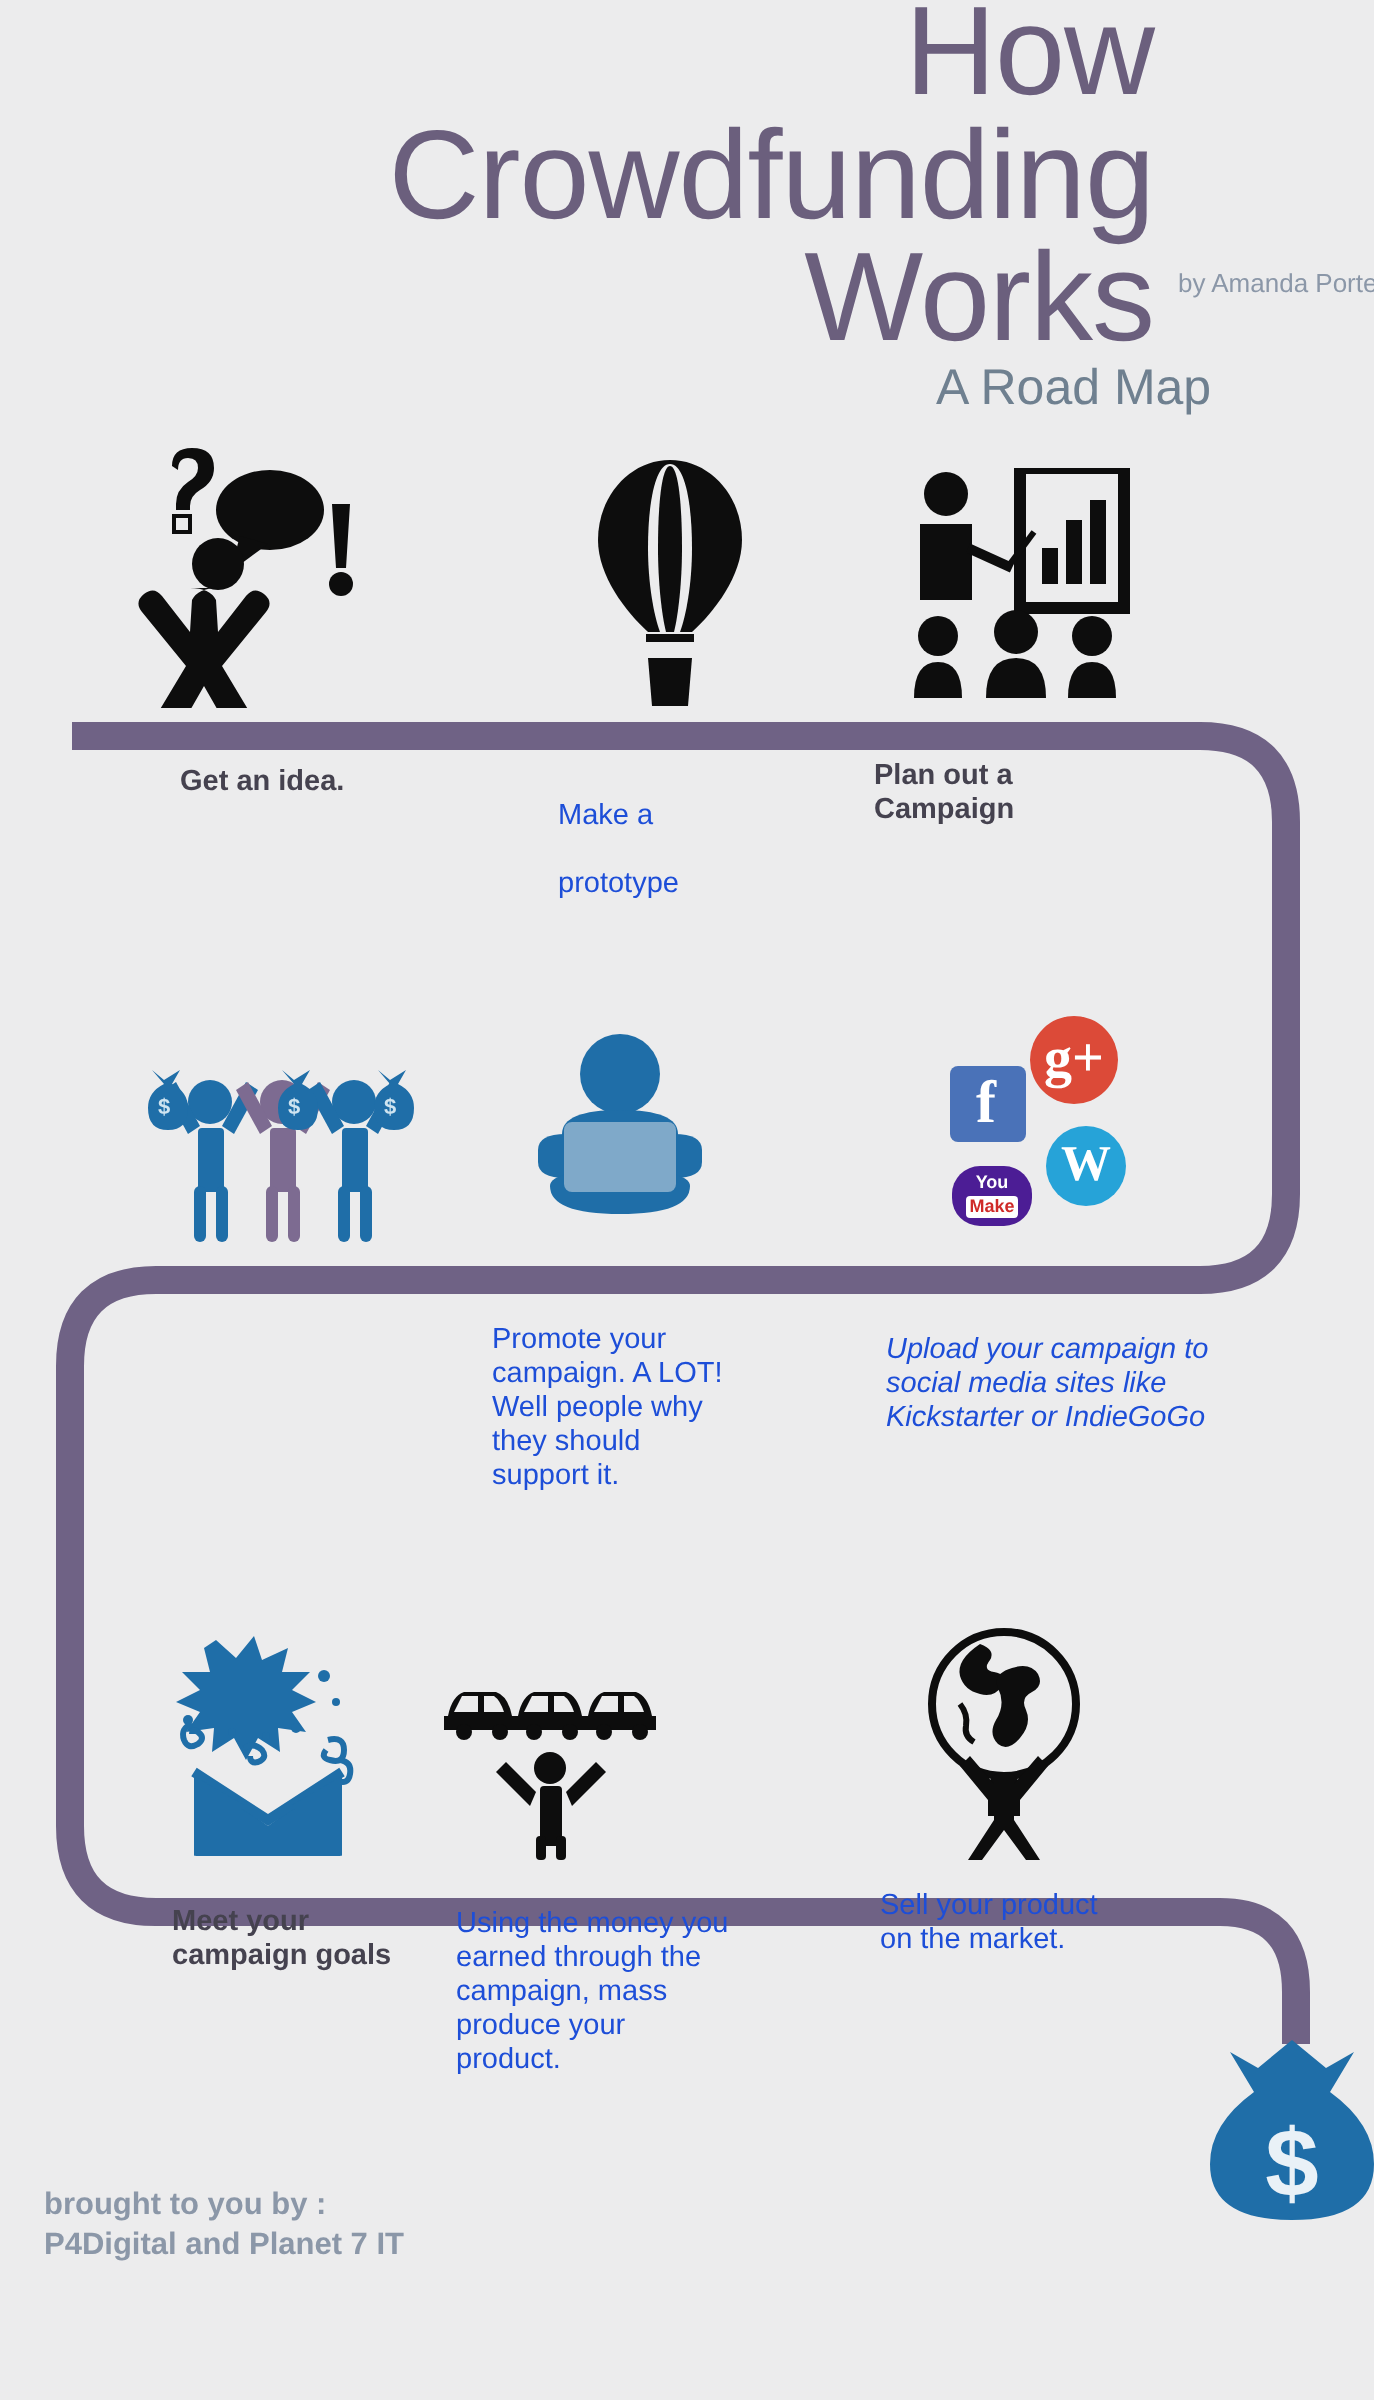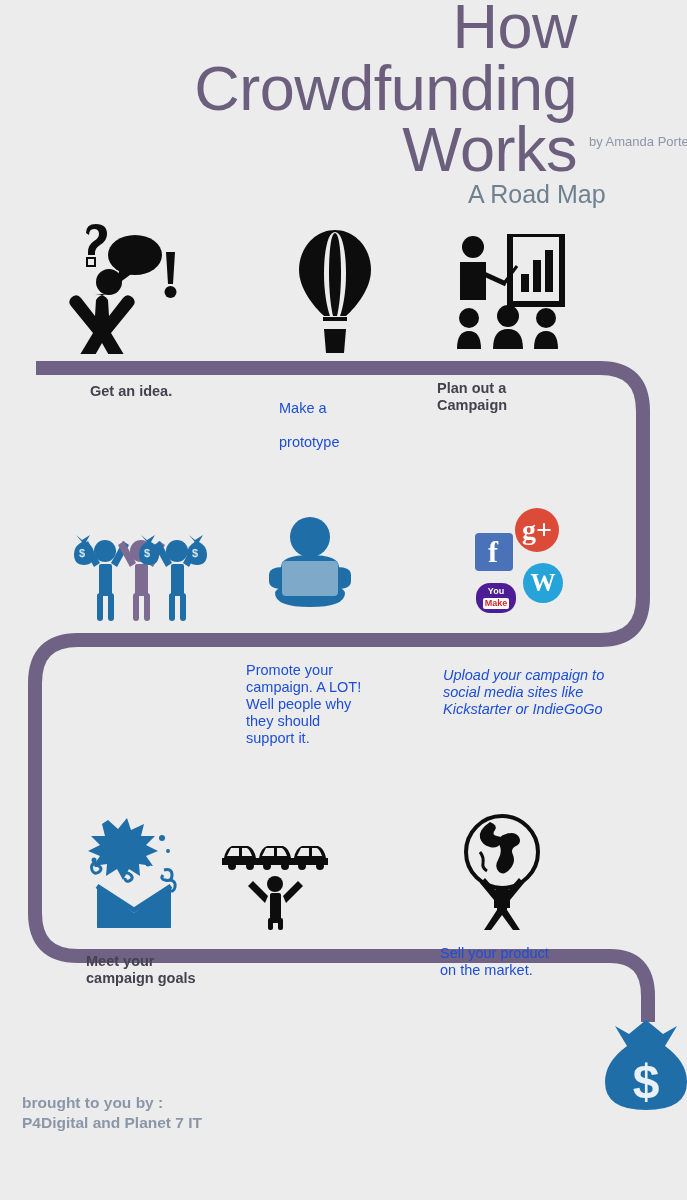--- a/index.html
+++ b/index.html
@@ -298,20 +298,25 @@
     <path d="M20 40 q4 5 3 11 q-1 5 4 8" fill="none" stroke="#0d0d0d" stroke-width="3"></path>
 
     <circle cx="42" cy="82" r="8" fill="#0d0d0d"></circle>
     <path d="M25 66 L37 80 L47 80 L59 66 l5 5 l-14 17 l0 8 l-16 0 l0-8 l-14-17 z" fill="#0d0d0d"></path>
     <rect x="37" y="86" width="10" height="14" fill="#0d0d0d"></rect>
     <path d="M37 98 L24 118 l7 0 l11-15 l11 15 l7 0 l-13-20 z" fill="#0d0d0d"></path>
   </svg>
 
   <div class="cap b" style="left:54px;top:953px;margin-left:32px;">Meet your
 campaign goals</div>
+  <div class="cap" style="left:228px;top:954px;">Using the money you
+earned through the
+campaign, mass
+produce your
+product.</div>
   <div class="cap" style="left:440px;top:945px;">Sell your product
 on the market.</div>
 
   <svg class="icon-abs" style="left:605px;top:1020px;" width="82" height="92" viewBox="0 0 82 92">
     <path d="M41 0 L24 14 L10 6 L22 26 Q0 42 0 62 Q0 90 41 90 Q82 90 82 62 Q82 42 60 26 L72 6 L58 14 Z" fill="#1f6ea8"></path>
     <text x="41" y="78" text-anchor="middle" font-size="48" font-weight="bold" fill="#e9f1f7" font-family="Liberation Sans, sans-serif">$</text>
   </svg>
 
   <div class="footer">brought to you by :
 P4Digital and Planet 7 IT</div>

